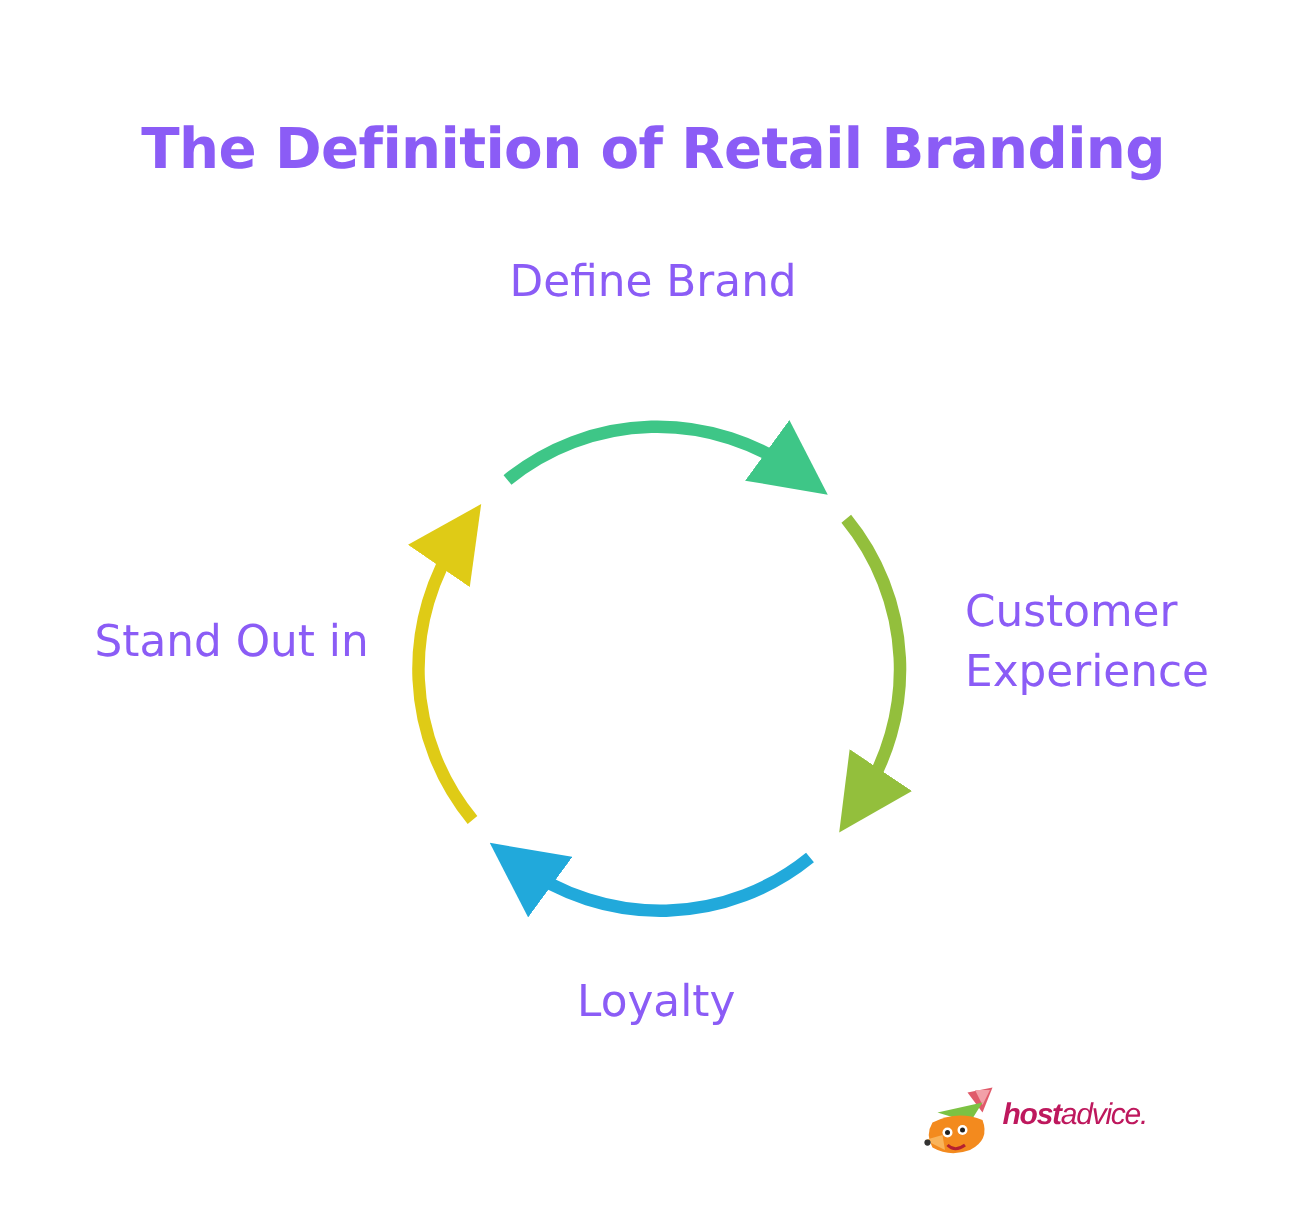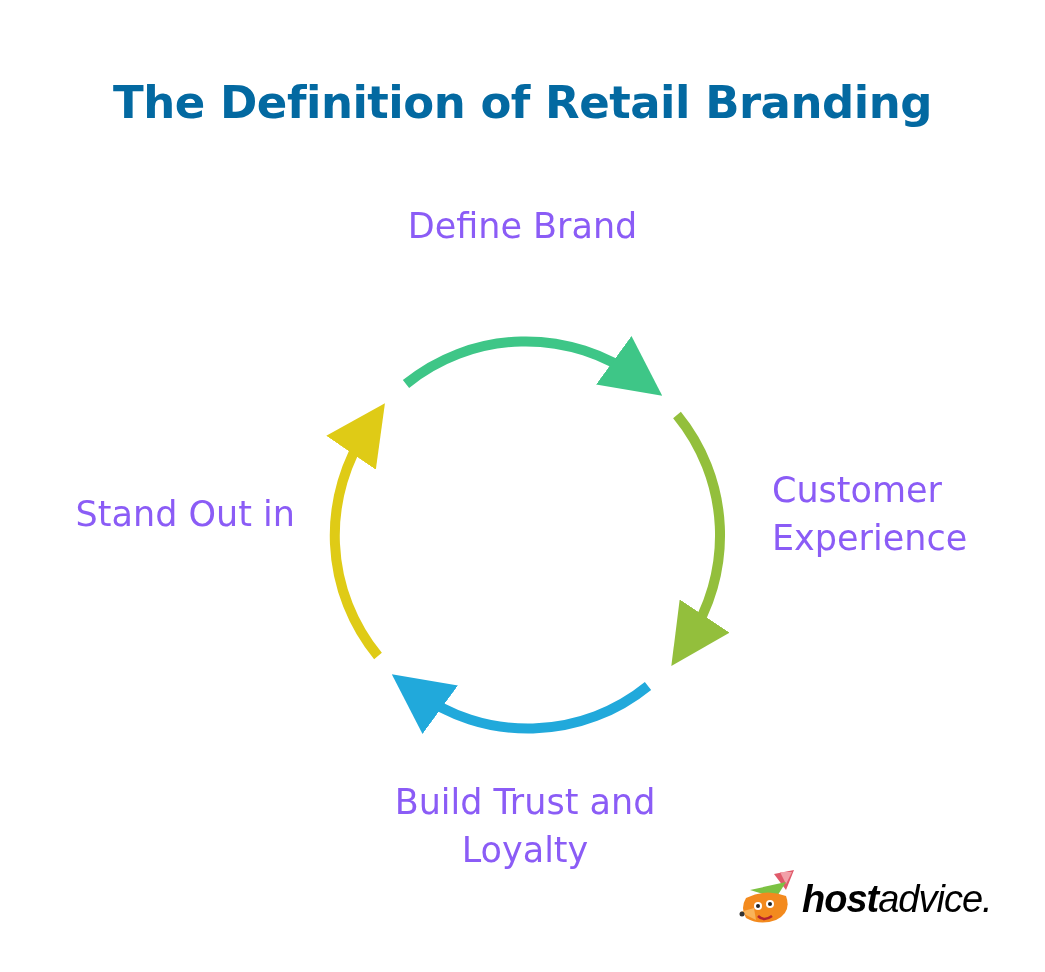--- a/index.html
+++ b/index.html
@@ -1,25 +1,25 @@
 <!DOCTYPE html>
 <html><head>
 <meta charset="utf-8">
 <style>
   html, body { margin:0; padding:0; background:#ffffff; }
   body { width:1045px; height:972px; position:relative; overflow:hidden; font-family:"Liberation Sans", sans-serif; color:#444; }
-  .title { position:absolute; left:0; width:1045px; top:76px; text-align:center; font-size:45px; font-weight:bold; color:#0369a1; font-family:"DejaVu Sans", sans-serif; letter-spacing:-0.5px; }
+  .title { position:absolute; left:0; width:1045px; top:92px; text-align:center; font-size:45px; font-weight:bold; color:#8b5cf6; font-family:"DejaVu Sans", sans-serif; letter-spacing:-0.5px; }
   .label { position:absolute; font-size:35px; line-height:48px; color:#8b5cf6; font-family:"DejaVu Sans", sans-serif; }
   .lbl-top { left:360px; width:325px; top:202px; text-align:center; }
   .lbl-right { left:772px; top:466px; text-align:left; }
   .lbl-bottom { left:350px; width:350px; top:778px; text-align:center; }
   .lbl-left { left:52px; width:243px; top:490px; text-align:right; }
   svg.cycle { position:absolute; left:0; top:0; }
   .logo { position:absolute; left:736px; top:868px; width:260px; height:62px; }
-  .logo-text { position:absolute; left:66px; top:10px; font-size:38px; font-style:italic; color:#000000; font-family:"Liberation Sans", sans-serif; letter-spacing:-1px; }
+  .logo-text { position:absolute; left:66px; top:10px; font-size:24px; font-style:italic; color:#be185d; font-family:"Liberation Sans", sans-serif; letter-spacing:-1px; }
   .logo-text b { font-weight:bold; }
 </style>
 </head>
 <body>
 
 <div class="title">The Definition of Retail Branding</div>
 
 <svg class="cycle" width="1045" height="972">
   <defs>
     <marker id="ahGreen" markerWidth="6" markerHeight="6" refX="3" refY="3" orient="auto" markerUnits="strokeWidth">
@@ -43,21 +43,20 @@
 </svg>
 
 <div class="label lbl-top">
   <div>Define Brand</div>
 </div>
 <div class="label lbl-right">
   <div>Customer</div>
   <div>Experience</div>
 </div>
 <div class="label lbl-bottom">
-  <div>Build Trust and</div>
   <div>Loyalty</div>
 </div>
 <div class="label lbl-left">
   <div>Stand Out in</div>
 </div>
 
 <div class="logo">
   <svg width="64" height="62" style="position:absolute;left:0;top:0">
     <path d="M38 6 L58 2 L50 22 Z" fill="#e05a6a"></path>
     <path d="M44 4 L56 4 L50 16 Z" fill="#f2a0a8"></path>

